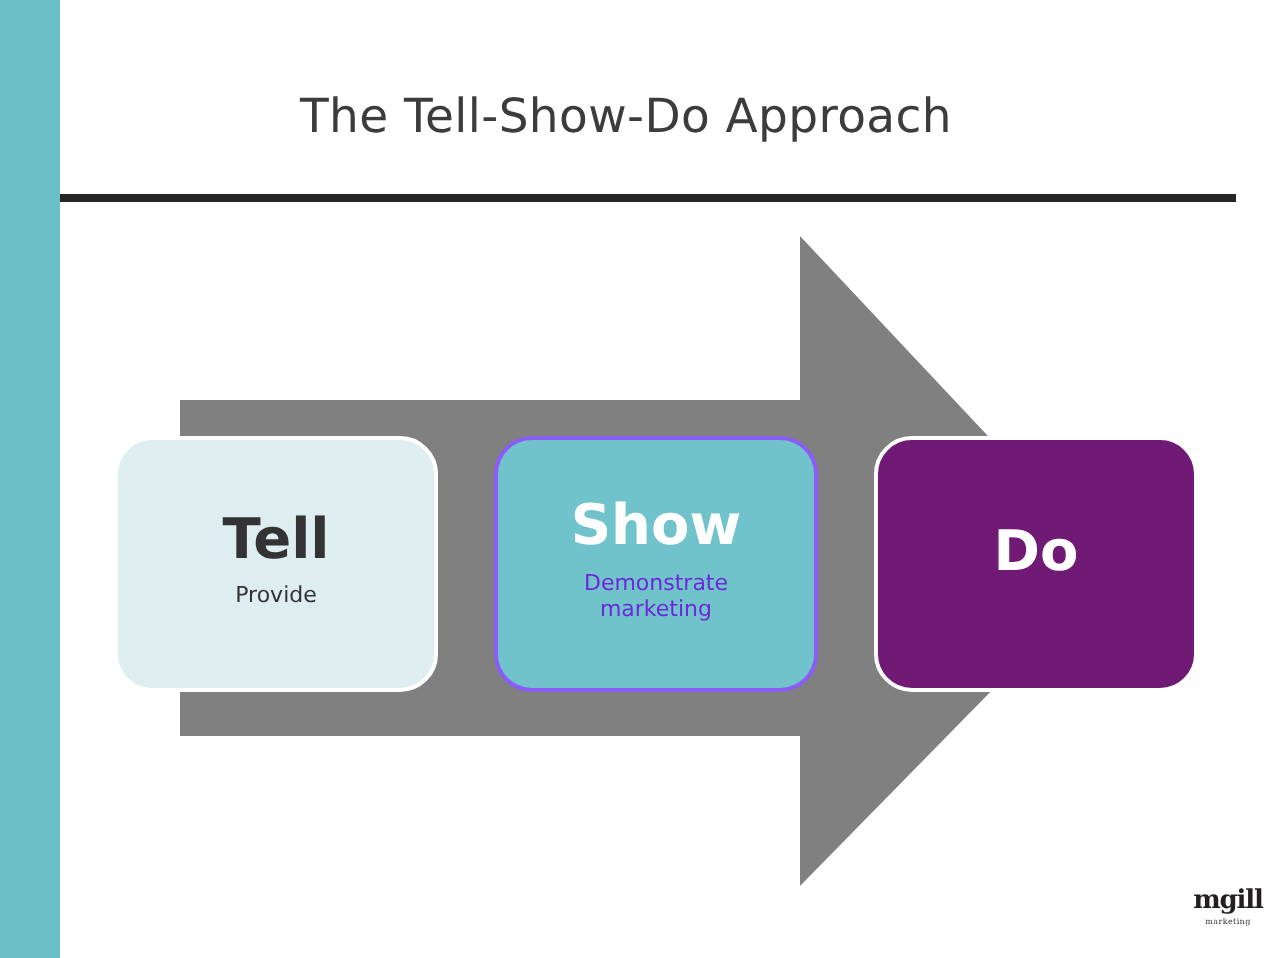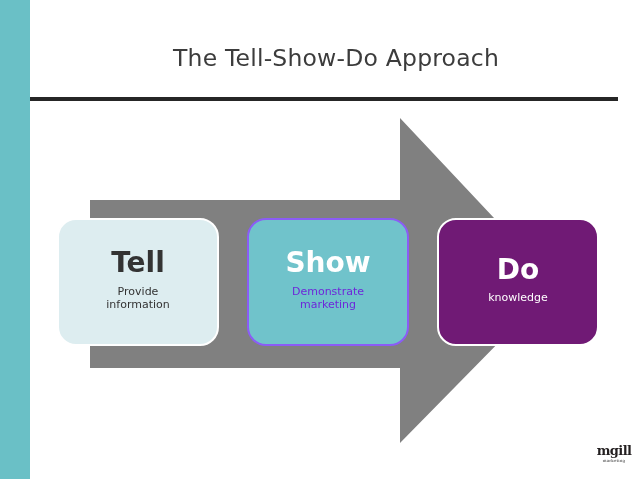--- a/index.html
+++ b/index.html
@@ -23,21 +23,21 @@
     position: absolute;
     left: 0;
     top: 0;
     width: 30px;
     height: 479px;
     background: #6ac0c6;
   }
   
   #page-title {
     position: absolute;
-    left: 47px;
+    left: 24px;
     top: 44px;
     width: 578px;
     text-align: center;
     font-size: 23.5px;
     font-weight: 400;
     color: #3c3c3c;
     letter-spacing: 0.2px;
     white-space: nowrap;
   }
   #title-rule {
@@ -140,36 +140,34 @@
   <div id="title-rule"></div>
 
   <svg id="arrow-layer" viewBox="0 0 638 479" width="638" height="479" xmlns="http://www.w3.org/2000/svg">
     <polygon points="90,200 400,200 400,118 556,284 400,443 400,368 90,368" fill="#808080"></polygon>
   </svg>
 
   <div class="step-box" id="step-tell">
     <div class="step-title">Tell</div>
     <div class="step-desc">
       <div>Provide</div>
-      <div>information</div>
     </div>
   </div>
 
   <div class="step-box" id="step-show">
     <div class="step-title">Show</div>
     <div class="step-desc">
       <div>Demonstrate</div>
       <div>marketing</div>
     </div>
   </div>
 
   <div class="step-box" id="step-do">
     <div class="step-title">Do</div>
     <div class="step-desc">
-      <div>knowledge</div>
     </div>
   </div>
 
   <div id="brand-logo">
     <div id="brand-logo-name">mgill</div>
     <div id="brand-logo-tagline">marketing</div>
   </div>
 
 </div>
 

